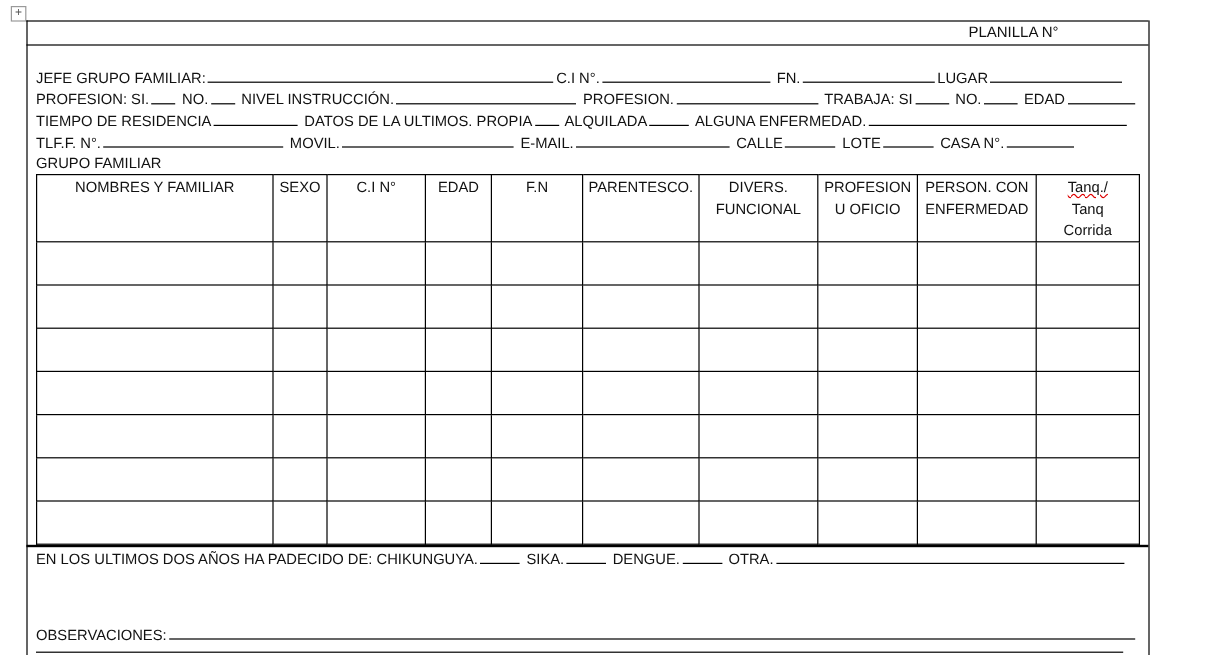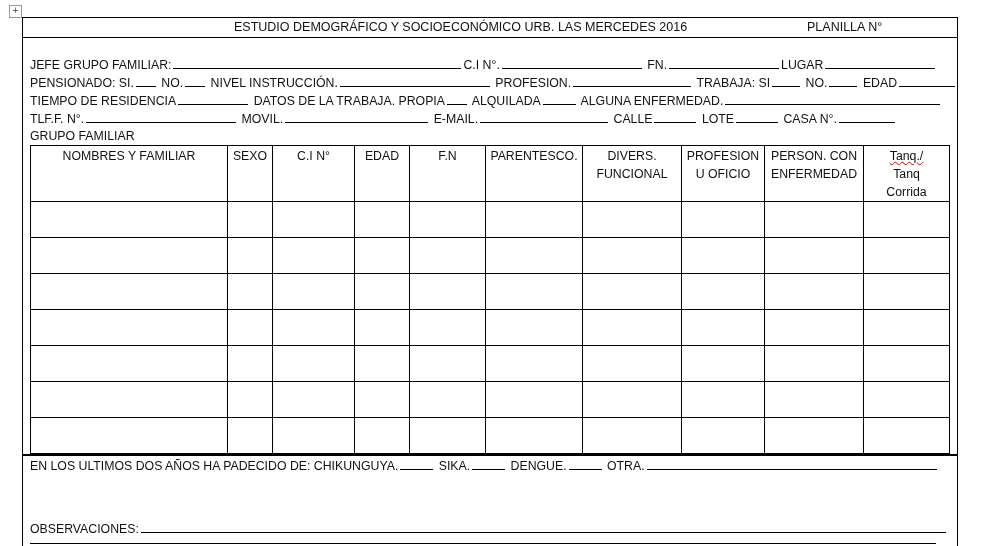--- a/index.html
+++ b/index.html
@@ -21,42 +21,41 @@
 </style>
 </head>
 <body>
 
 <div class="abs move-handle">+</div>
 <div class="abs frame"></div>
 <div class="abs hline" style="left:22px;top:17px;width:935px;"></div>
 <div class="abs hline" style="left:22px;top:37px;width:935px;"></div>
 
 <div class="abs title">
-  <span class="t1">ESTUDIO DEMOGRÁFICO Y SOCIOECONÓMICO URB. LAS MERCEDES 2016</span>
   <span class="t2">PLANILLA N°</span>
 </div>
 
 <div class="line" style="top:56px;">
   <span>JEFE GRUPO FAMILIAR:</span><span class="u" style="width:288px"></span><span>C.I N°.</span><span class="u" style="width:140px"></span>
   <span>FN.</span><span class="u" style="width:110px"></span><span>LUGAR</span><span class="u" style="width:110px"></span>
 </div>
 
 <div class="line" style="top:74px;">
-  <span>PENSIONADO: SI.</span><span class="u" style="width:20px"></span>
+  <span>PROFESION: SI.</span><span class="u" style="width:20px"></span>
   <span>NO.</span><span class="u" style="width:20px"></span>
   <span>NIVEL INSTRUCCIÓN.</span><span class="u" style="width:150px"></span>
   <span>PROFESION.</span><span class="u" style="width:118px"></span>
   <span>TRABAJA: SI</span><span class="u" style="width:28px"></span>
   <span>NO.</span><span class="u" style="width:28px"></span>
   <span>EDAD</span><span class="u" style="width:56px"></span>
 </div>
 
 <div class="line" style="top:92px;">
   <span>TIEMPO DE RESIDENCIA</span><span class="u" style="width:70px"></span>
-  <span>DATOS DE LA TRABAJA. PROPIA</span><span class="u" style="width:20px"></span>
+  <span>DATOS DE LA ULTIMOS. PROPIA</span><span class="u" style="width:20px"></span>
   <span>ALQUILADA</span><span class="u" style="width:33px"></span>
   <span>ALGUNA ENFERMEDAD.</span><span class="u" style="width:215px"></span>
 </div>
 
 <div class="line" style="top:110px;">
   <span>TLF.F. N°.</span><span class="u" style="width:150px"></span>
   <span>MOVIL.</span><span class="u" style="width:143px"></span>
   <span>E-MAIL.</span><span class="u" style="width:128px"></span>
   <span>CALLE</span><span class="u" style="width:42px"></span>
   <span>LOTE</span><span class="u" style="width:42px"></span>

